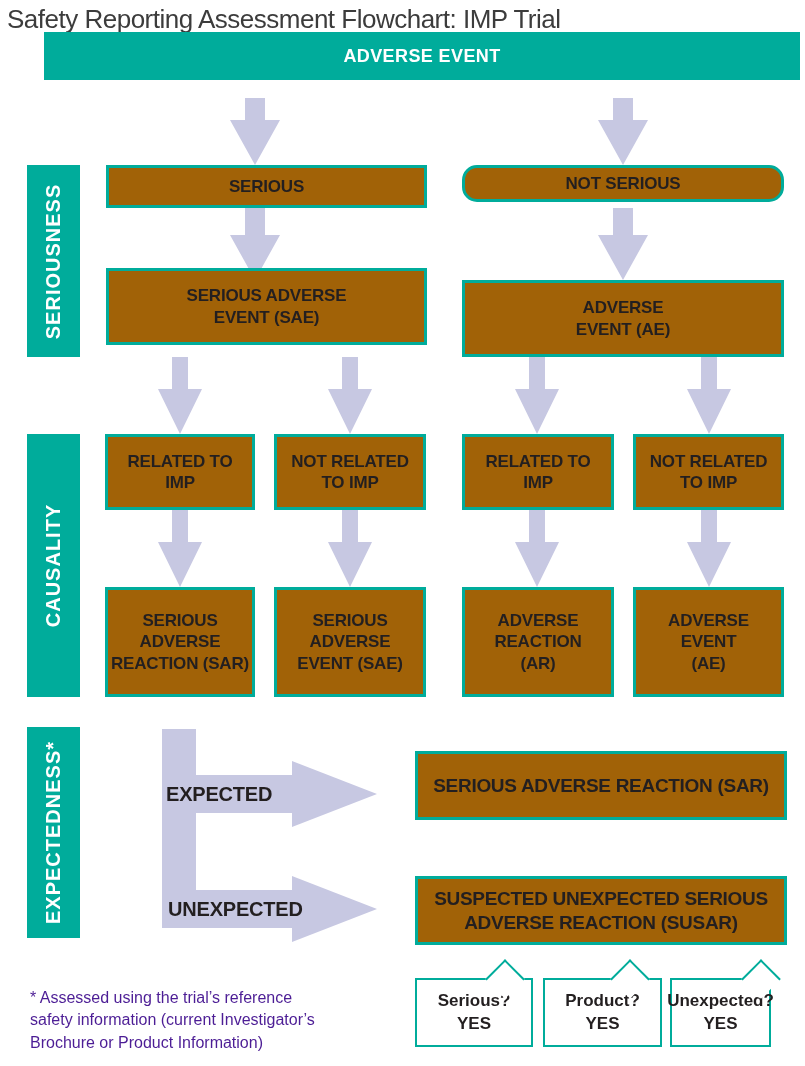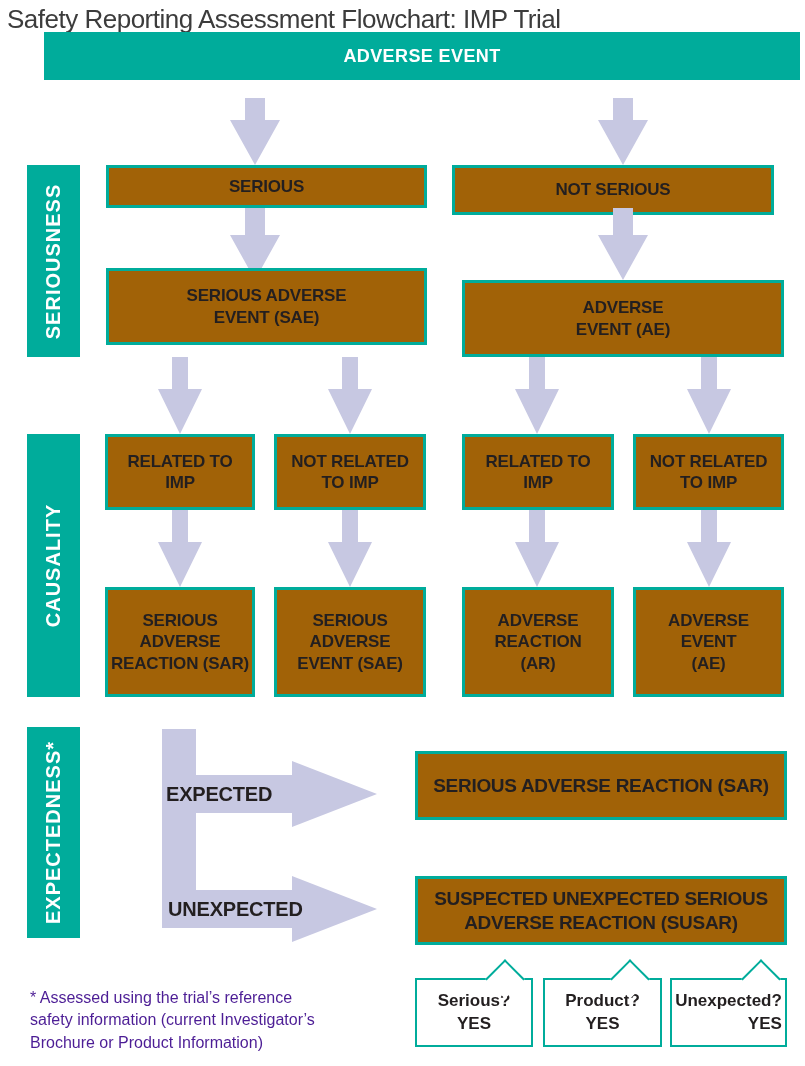--- a/index.html
+++ b/index.html
@@ -94,21 +94,21 @@
   </svg>
   <svg class="arr" style="left:598px;top:98px;" width="50" height="67" viewBox="0 0 50 67">
     <polygon class="arrow-fill" points="15,0 35,0 35,22 50,22 25,67 0,22 15,22"></polygon>
   </svg>
 
   <div class="vlabel" style="top:165px;height:192px;">
     <span>SERIOUSNESS</span>
   </div>
 
   <div class="tbox fs17" style="left:106px;top:165px;width:321px;height:43px;">SERIOUS</div>
-  <div class="tbox fs17" style="left:452px;top:165px;width:322px;height:50px;">NOT SERIOUS</div>
+  <div class="tbox fs17" style="left:462px;top:165px;width:322px;height:37px;border-radius:15px;">NOT SERIOUS</div>
 
   <svg class="arr" style="left:230px;top:208px;" width="50" height="72" viewBox="0 0 50 72">
     <polygon class="arrow-fill" points="15,0 35,0 35,27 50,27 25,72 0,27 15,27"></polygon>
   </svg>
   <svg class="arr" style="left:598px;top:208px;" width="50" height="72" viewBox="0 0 50 72">
     <polygon class="arrow-fill" points="15,0 35,0 35,27 50,27 25,72 0,27 15,27"></polygon>
   </svg>
 
   <div class="tbox fs17" style="left:106px;top:268px;width:321px;height:77px;">SERIOUS ADVERSE
 EVENT (SAE)</div>
@@ -188,21 +188,21 @@
   <div class="callout" style="left:415px;width:118px;">
     <div class="pointer" style="left:74px;"></div>
     <span>Serious?
 YES</span>
   </div>
   <div class="callout" style="left:543px;width:119px;">
     <div class="pointer" style="left:71px;"></div>
     <span>Product?
 YES</span>
   </div>
-  <div class="callout" style="left:670px;width:117px;text-align:right;">
+  <div class="callout" style="left:670px;width:101px;">
     <div class="pointer" style="left:75px;"></div>
     <span>Unexpected?
 YES</span>
   </div>
 
   <div class="footnote">* Assessed using the trial’s reference
 safety information (current Investigator’s
 Brochure or Product Information)</div>
 
 </div>

